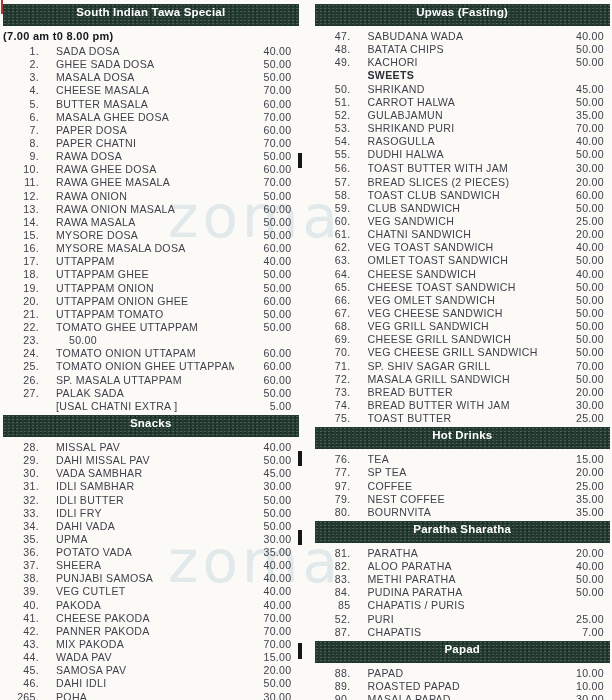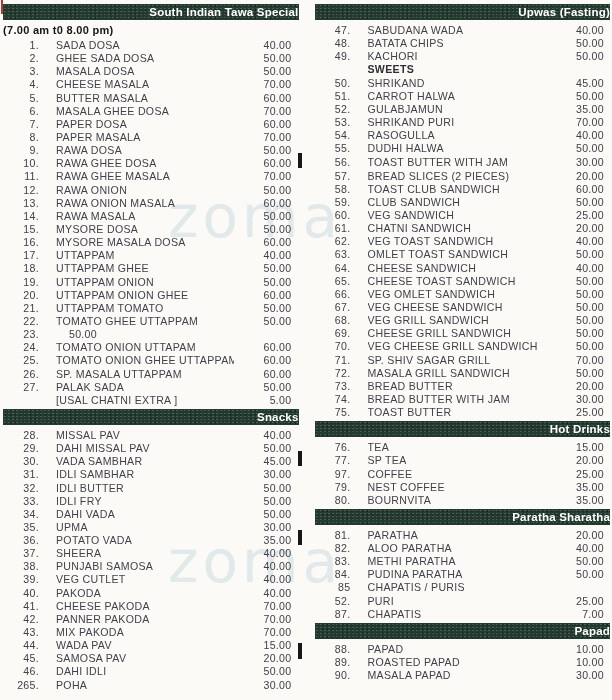--- a/index.html
+++ b/index.html
@@ -9,27 +9,27 @@
     font-family:"Liberation Sans", sans-serif;
   }
   .page{position:absolute;inset:0;}
   .columns{
     position:absolute;top:2px;left:0;right:0;bottom:0;
     display:flex;gap:16px;padding:0 2px 0 3px;box-sizing:border-box;
   }
   .col{flex:1;min-width:0;}
   .section{margin-bottom:1px;}
   .section-header{
-    height:16px;line-height:16px;margin:2px 0 4px 0;
+    height:22px;line-height:16px;margin:2px 0 4px 0;
     background-color:#233b30;
     background-image:
       radial-gradient(rgba(255,255,255,0.18) 1px, transparent 1.2px),
       radial-gradient(rgba(0,0,0,0.35) 1px, transparent 1.2px);
     background-size:4px 3px,5px 4px;
-    color:#ffffff;text-align:right;
+    color:#ffffff;text-align:center;
     font-weight:bold;font-size:11.5px;letter-spacing:.2px;
   }
   .section-subtitle{
     font-weight:bold;font-size:11px;color:#15151c;
     margin:0 0 3px 0;letter-spacing:.3px;
   }
   .row{
     display:flex;align-items:baseline;height:13.15px;
     font-size:10.6px;color:#41414b;letter-spacing:.3px;
     white-space:nowrap;
@@ -98,21 +98,21 @@
             <span class="name">MASALA GHEE DOSA</span>
             <span class="price">70.00</span>
           </div>
           <div class="row">
             <span class="num">7.</span>
             <span class="name">PAPER  DOSA</span>
             <span class="price">60.00</span>
           </div>
           <div class="row">
             <span class="num">8.</span>
-            <span class="name">PAPER MASALA</span>
+            <span class="name">PAPER CHATNI</span>
             <span class="price">70.00</span>
           </div>
           <div class="row">
             <span class="num">9.</span>
             <span class="name">RAWA DOSA</span>
             <span class="price">50.00</span>
           </div>
           <div class="row">
             <span class="num">10.</span>
             <span class="name">RAWA GHEE DOSA</span>

